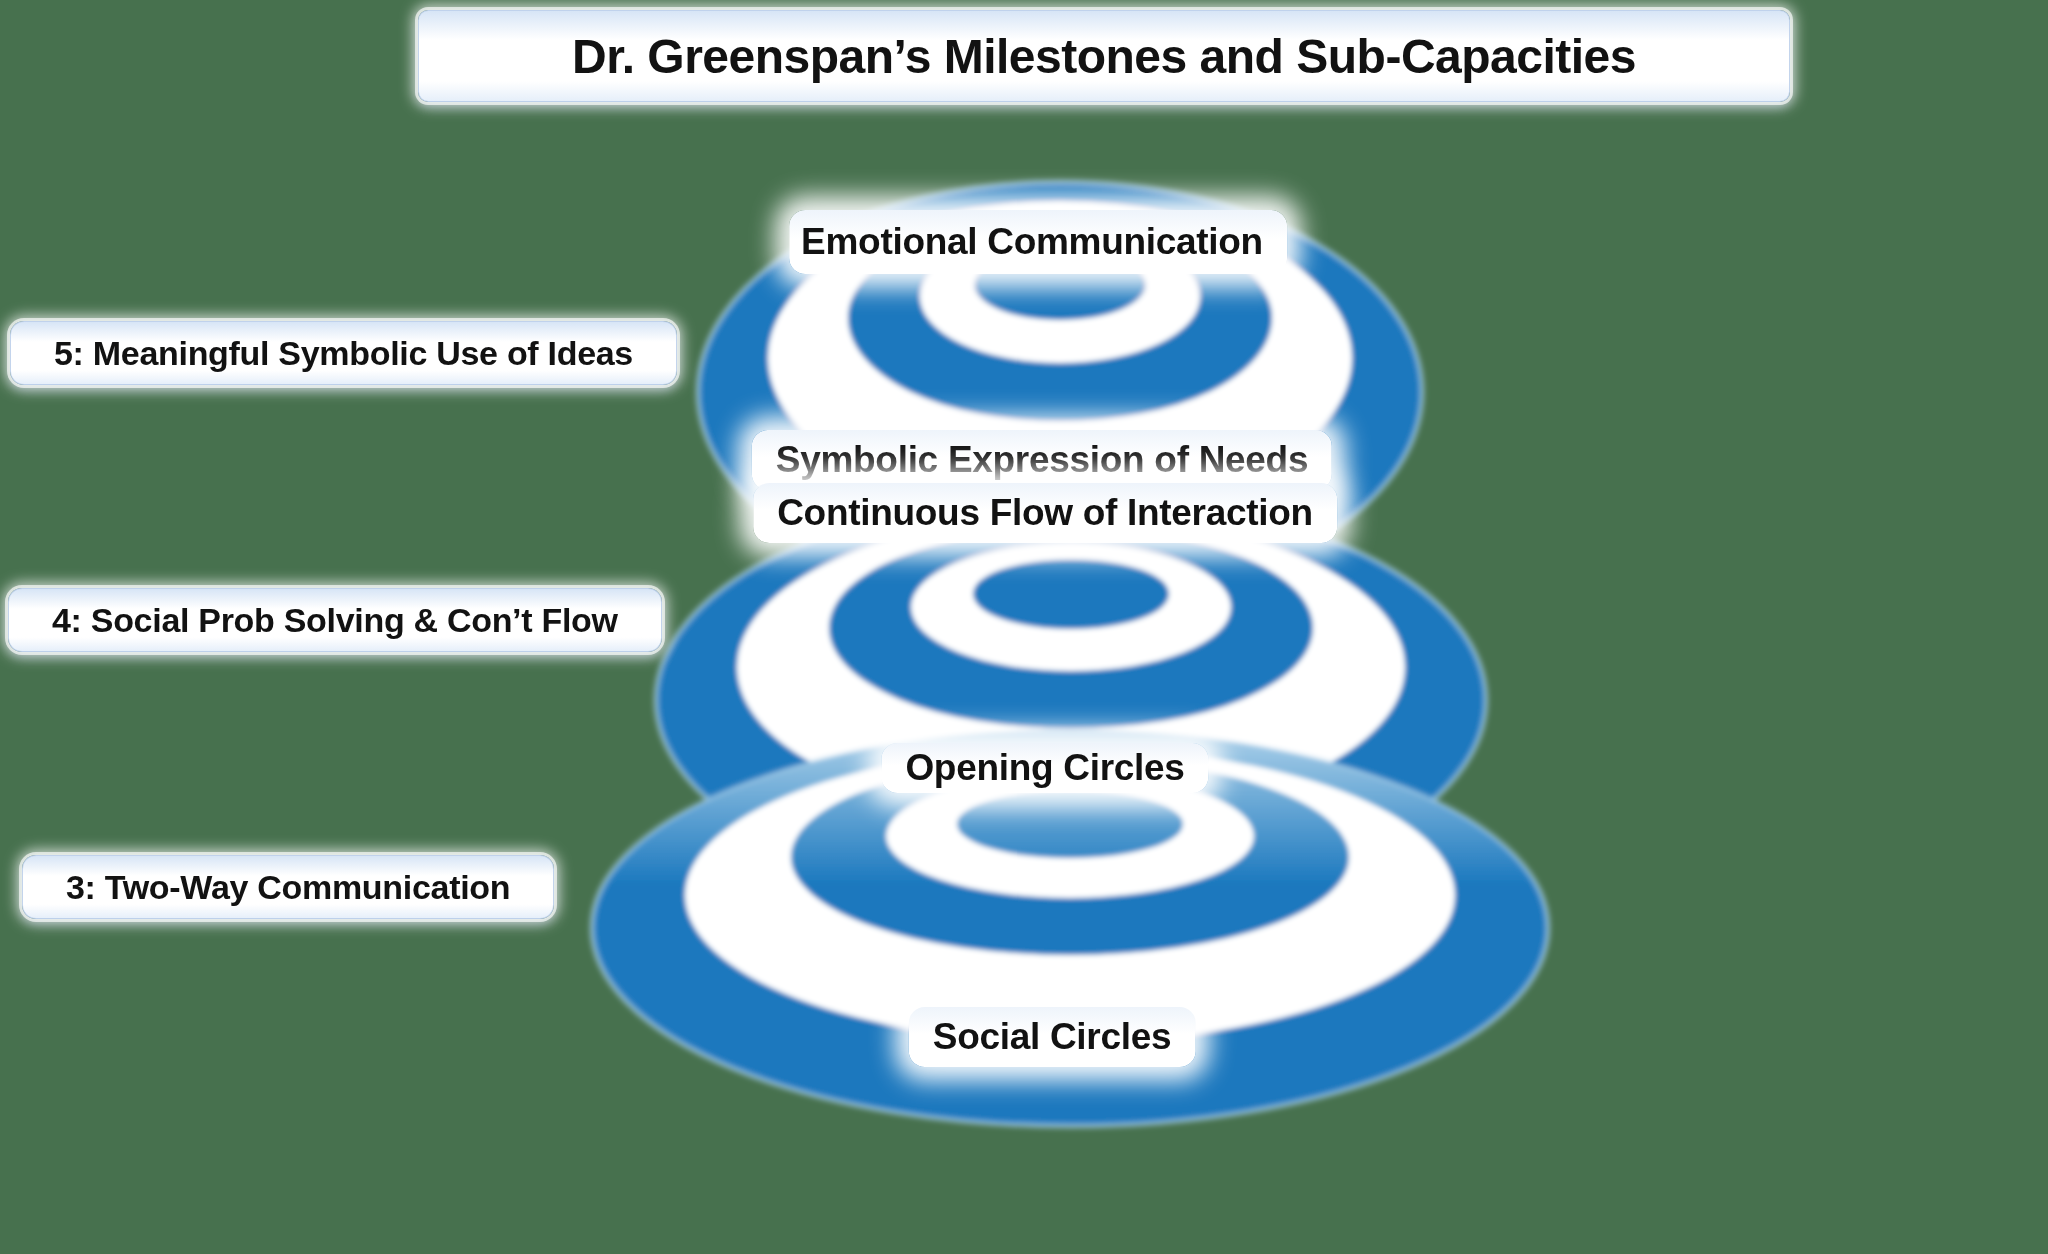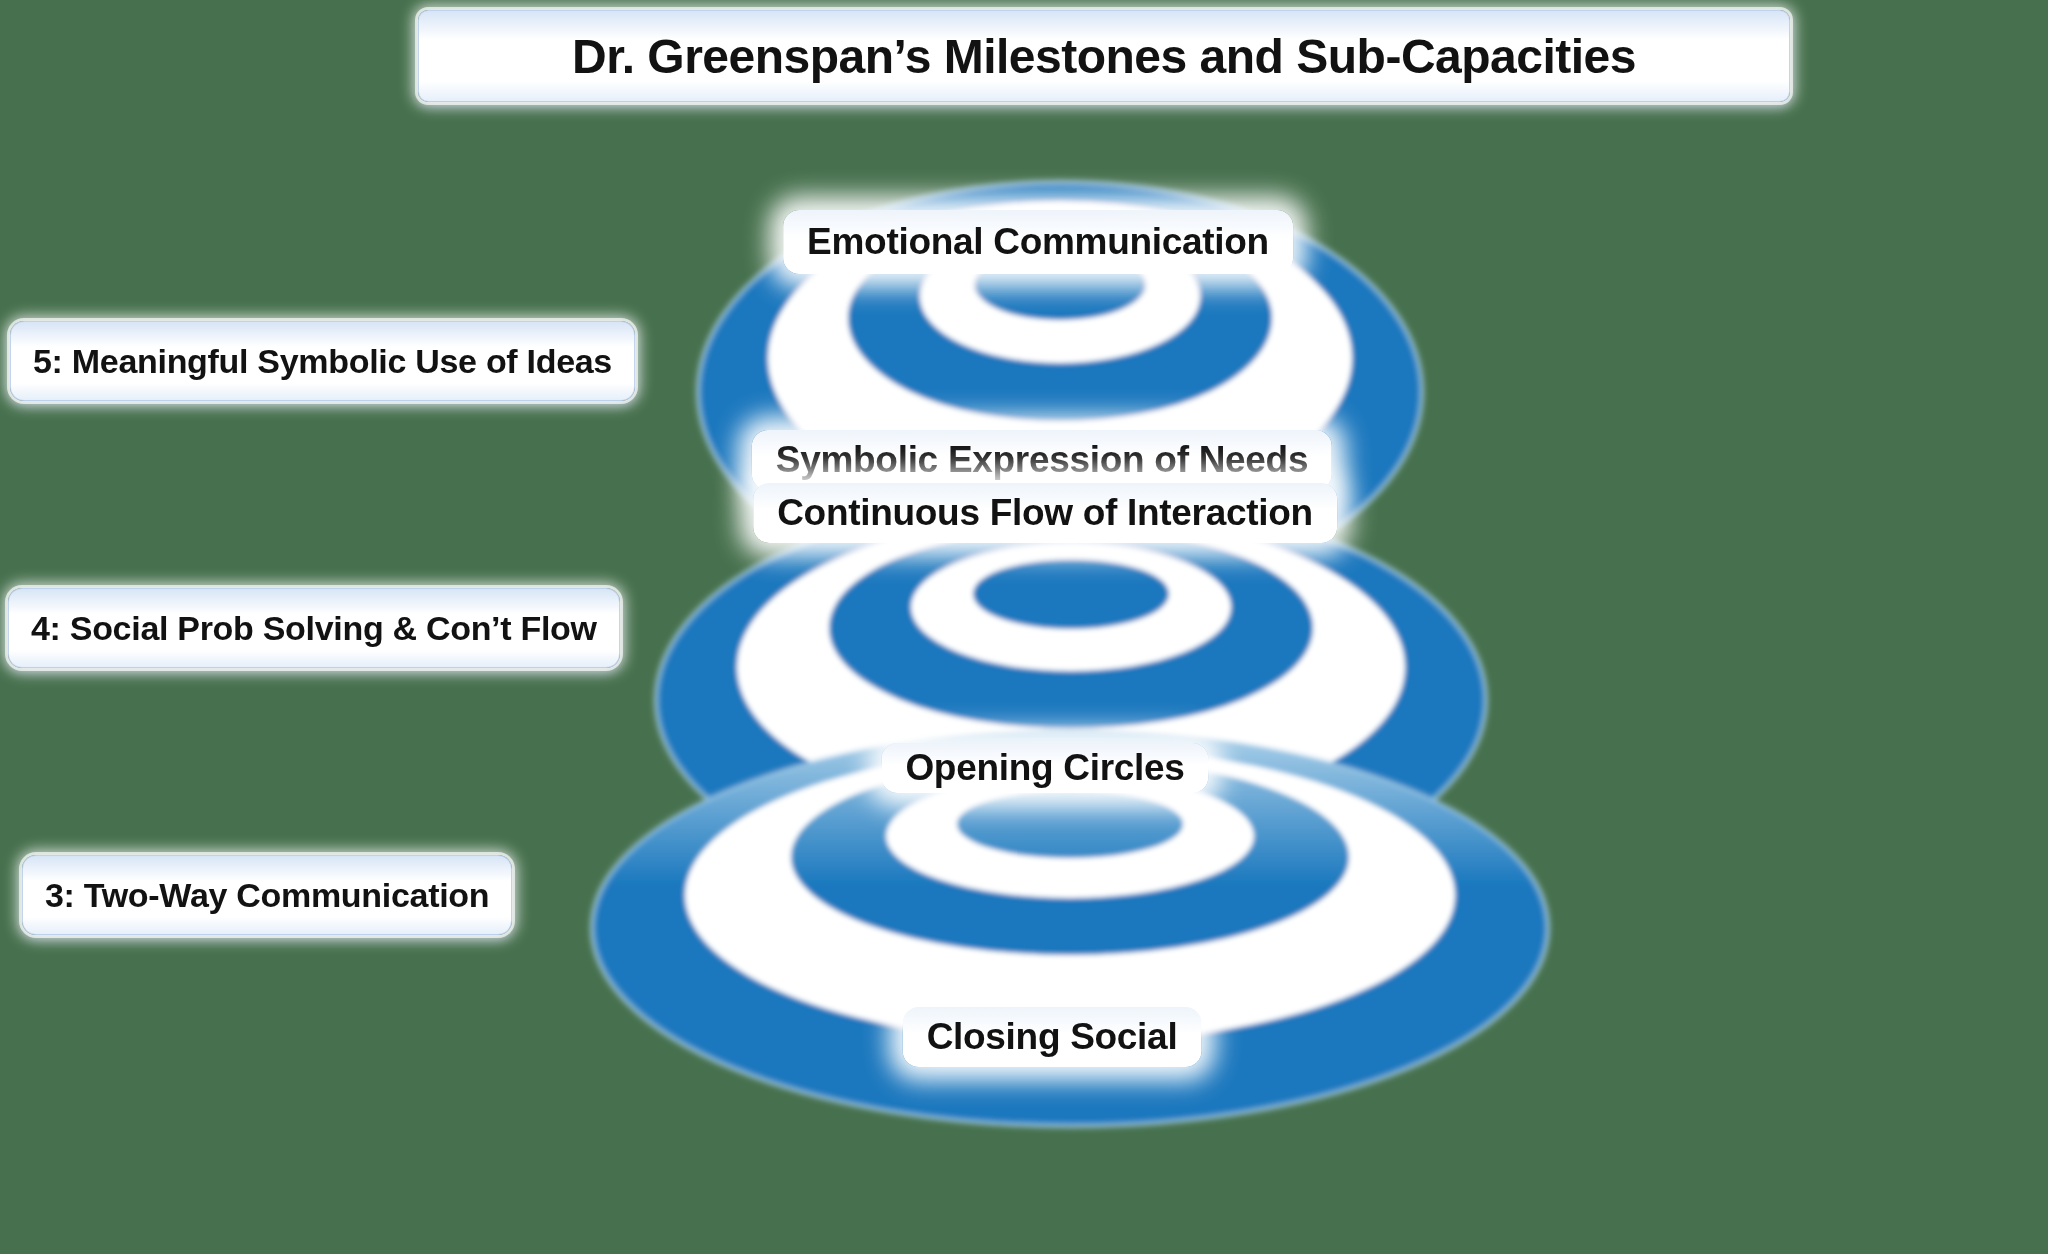--- a/index.html
+++ b/index.html
@@ -38,39 +38,39 @@
       0 5px 10px rgba(110,140,175,0.45);
   }
   .title-pill {
     left: 418px; top: 10px;
     width: 1372px; height: 92px;
     font-size: 48px;
     letter-spacing: -0.5px;
     border-radius: 10px;
   }
   .side-pill {
-    height: 80px;
-    padding: 0 22px;
+    height: 64px;
+    padding: 0 43px;
     font-size: 34px;
     letter-spacing: -0.3px;
   }
   #label-m5 { left: 10px;  top: 321px; }
   #label-m4 { left: 8px;   top: 588px; }
   #label-m3 { left: 22px;  top: 855px; }
 
   .float-pill {
     transform: translateX(-50%);
     background: linear-gradient(180deg, #eef4fb 0%, #ffffff 45%);
     border-radius: 16px;
     padding: 0 24px;
     font-size: 37px;
     letter-spacing: -0.3px;
     box-shadow: 0 0 24px 14px rgba(255,255,255,0.93);
   }
-  #cap-emotional  { left: 1038px; top: 210px;  height: 64px; }
+  #cap-emotional  { left: 1038px; top: 210px;  height: 64px; padding-left: 12px; }
   #cap-symbolic   { left: 1042px; top: 430px;  height: 60px; }
   #cap-continuous { left: 1045px; top: 483px;  height: 60px; }
   #cap-shared     { left: 1052px; top: 683px;  height: 60px; }
   #cap-opening    { left: 1045px; top: 743px;  height: 50px; }
   #cap-closing    { left: 1052px; top: 1007px; height: 60px; }
 </style>
 </head>
 <body>
 
 <div id="stage">
@@ -128,15 +128,15 @@
   <div class="pill title-pill" id="title-box">Dr. Greenspan’s Milestones and Sub-Capacities</div>
 
   <div class="pill side-pill" id="label-m5">5: Meaningful Symbolic Use of Ideas</div>
   <div class="pill side-pill" id="label-m4">4: Social Prob Solving &amp; Con’t Flow</div>
   <div class="pill side-pill" id="label-m3">3: Two-Way Communication</div>
 
   <div class="pill float-pill" id="cap-emotional">Emotional Communication</div>
   <div class="pill float-pill" id="cap-symbolic">Symbolic Expression of Needs</div>
   <div class="pill float-pill" id="cap-continuous">Continuous Flow of Interaction</div>
   <div class="pill float-pill" id="cap-opening">Opening Circles</div>
-  <div class="pill float-pill" id="cap-closing">Closing Social</div>
+  <div class="pill float-pill" id="cap-closing">Social Circles</div>
 
 </div>
 
 </body></html>

